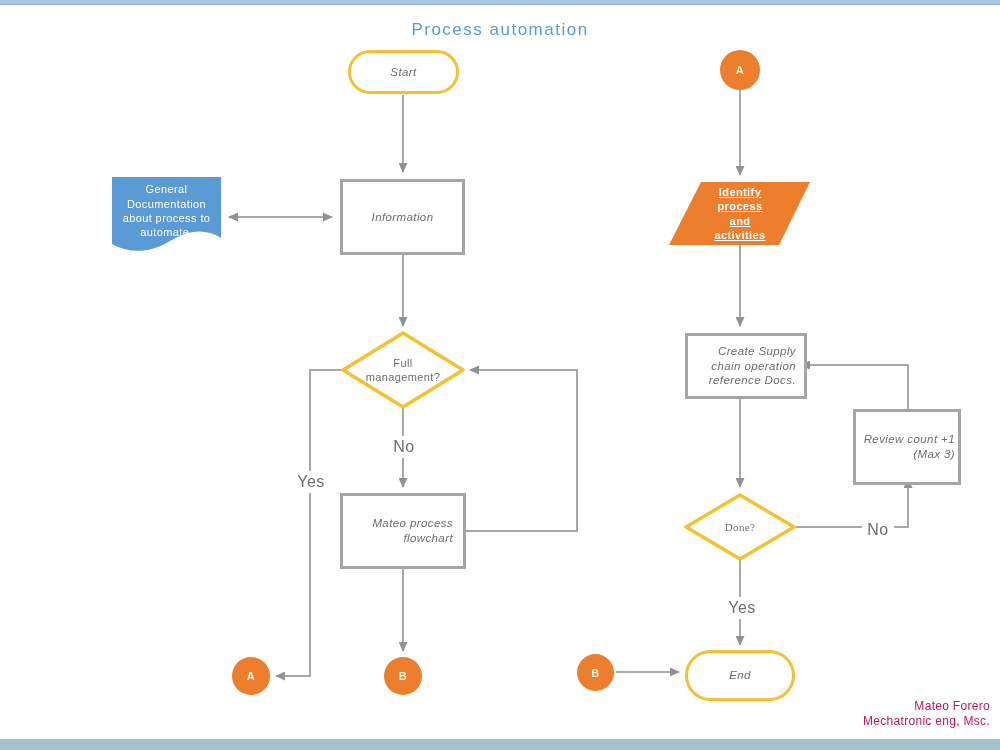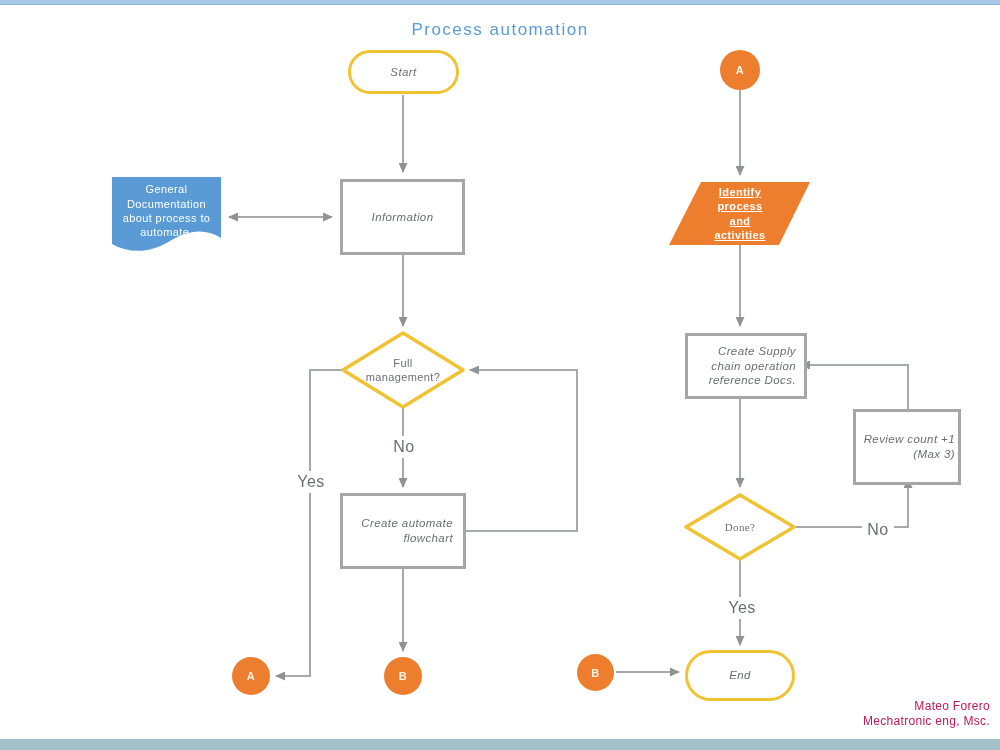--- a/index.html
+++ b/index.html
@@ -102,21 +102,21 @@
 
 <div class="overlay on-shape" style="left:114px;top:180px;width:105px;height:62px;font-weight:normal;font-size:11px;">General Documentation about process to automate.</div>
 
 <div class="overlay" style="left:355px;top:355px;width:96px;height:30px;">Full management?</div>
 
 <div class="edge-label" style="left:388px;top:436px;width:26px;">No</div>
 
 <div class="edge-label" style="left:293px;top:471px;width:30px;">Yes</div>
 
 <div class="node rect" style="left:340px;top:493px;width:126px;height:76px;">
-  <span style="display:inline-block;width:100px;">Create automate flowchart</span>
+  <span style="display:inline-block;width:100px;">Mateo process flowchart</span>
 </div>
 
 <div class="circle" style="left:232px;top:657px;width:38px;height:38px;">
   <span>A</span>
 </div>
 
 <div class="circle" style="left:384px;top:657px;width:38px;height:38px;">
   <span>B</span>
 </div>
 

